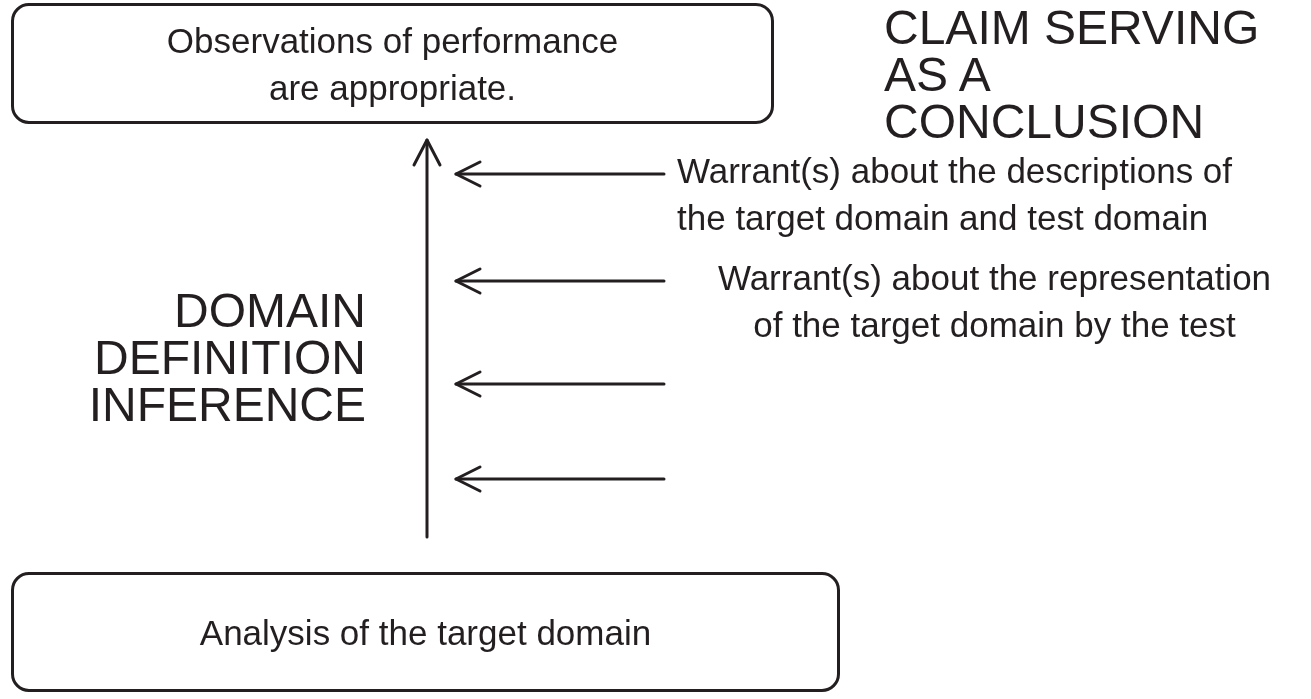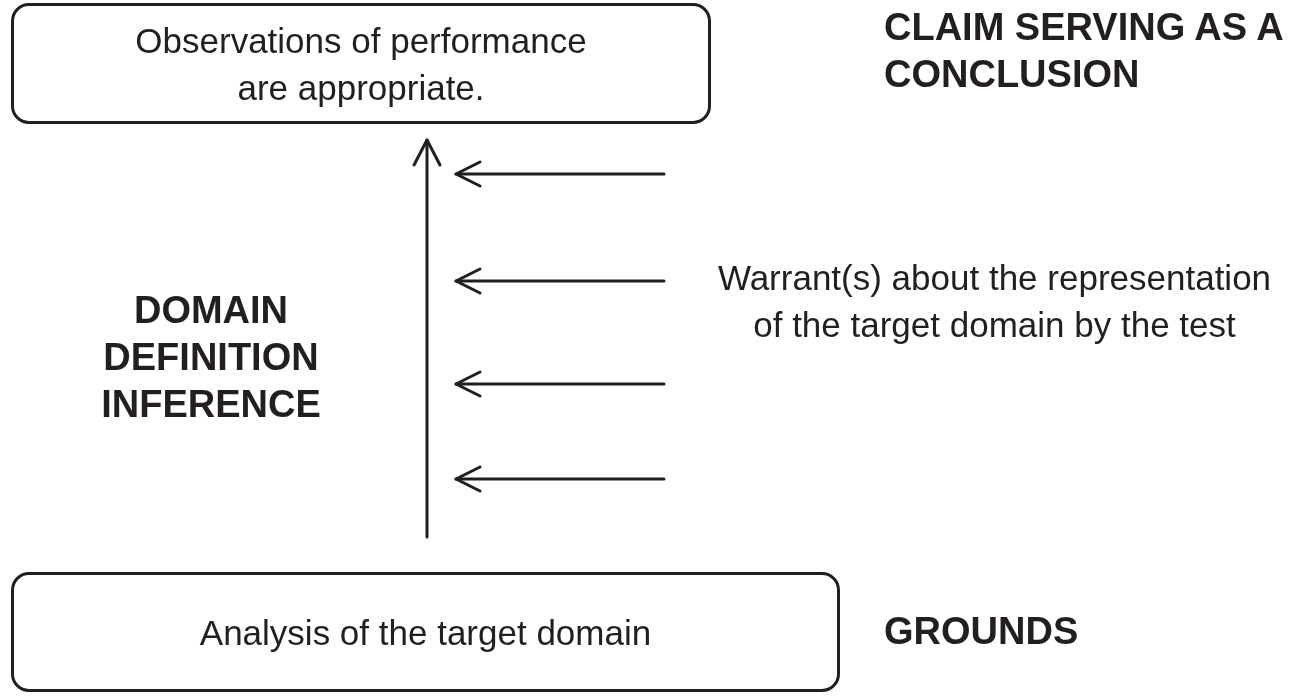--- a/index.html
+++ b/index.html
@@ -30,51 +30,50 @@
     border-radius: 18px;
     background: #ffffff;
     display: flex;
     align-items: center;
     justify-content: center;
     text-align: center;
   }
   .claim-box {
     left: 11px;
     top: 3px;
-    width: 700px;
+    width: 763px;
     height: 121px;
   }
   .grounds-box {
     left: 11px;
     top: 572px;
     width: 829px;
     height: 120px;
   }
   .box-text {
     font-size: 35px;
     line-height: 47px;
     white-space: pre-line;
   }
   .label {
     position: absolute;
-    font-weight: bold;
-    font-size: 38px;
+    font-weight: normal;
+    font-size: 48px;
     line-height: 47px;
     white-space: pre-line;
   }
   .claim-label {
     left: 884px;
     top: 4px;
   }
   .inference-label {
     left: 0px;
     top: 287px;
     width: 366px;
-    text-align: center;
-    padding-left: 28px;
+    text-align: right;
   }
   .grounds-label {
     left: 884px;
     top: 608px;
   }
   .warrant {
     position: absolute;
     left: 677px;
     width: 635px;
     font-size: 35px;
@@ -118,25 +117,26 @@
     <div class="box-text">Observations of performance
 are appropriate.</div>
   </div>
 
   <div class="label claim-label">CLAIM SERVING AS A
 CONCLUSION</div>
 
   <div class="label inference-label">DOMAIN DEFINITION
 INFERENCE</div>
 
+  <div class="warrant warrant-1">Warrant(s) about the descriptions of
+the target domain and test domain</div>
 
   <div class="warrant warrant-2">Warrant(s) about the representation
 of the target domain by the test</div>
 
 
 
   <div class="box grounds-box">
     <div class="box-text">Analysis of the target domain</div>
   </div>
 
-  <div class="label grounds-label">GROUNDS</div>
 
 </div>
 
 </body></html>

